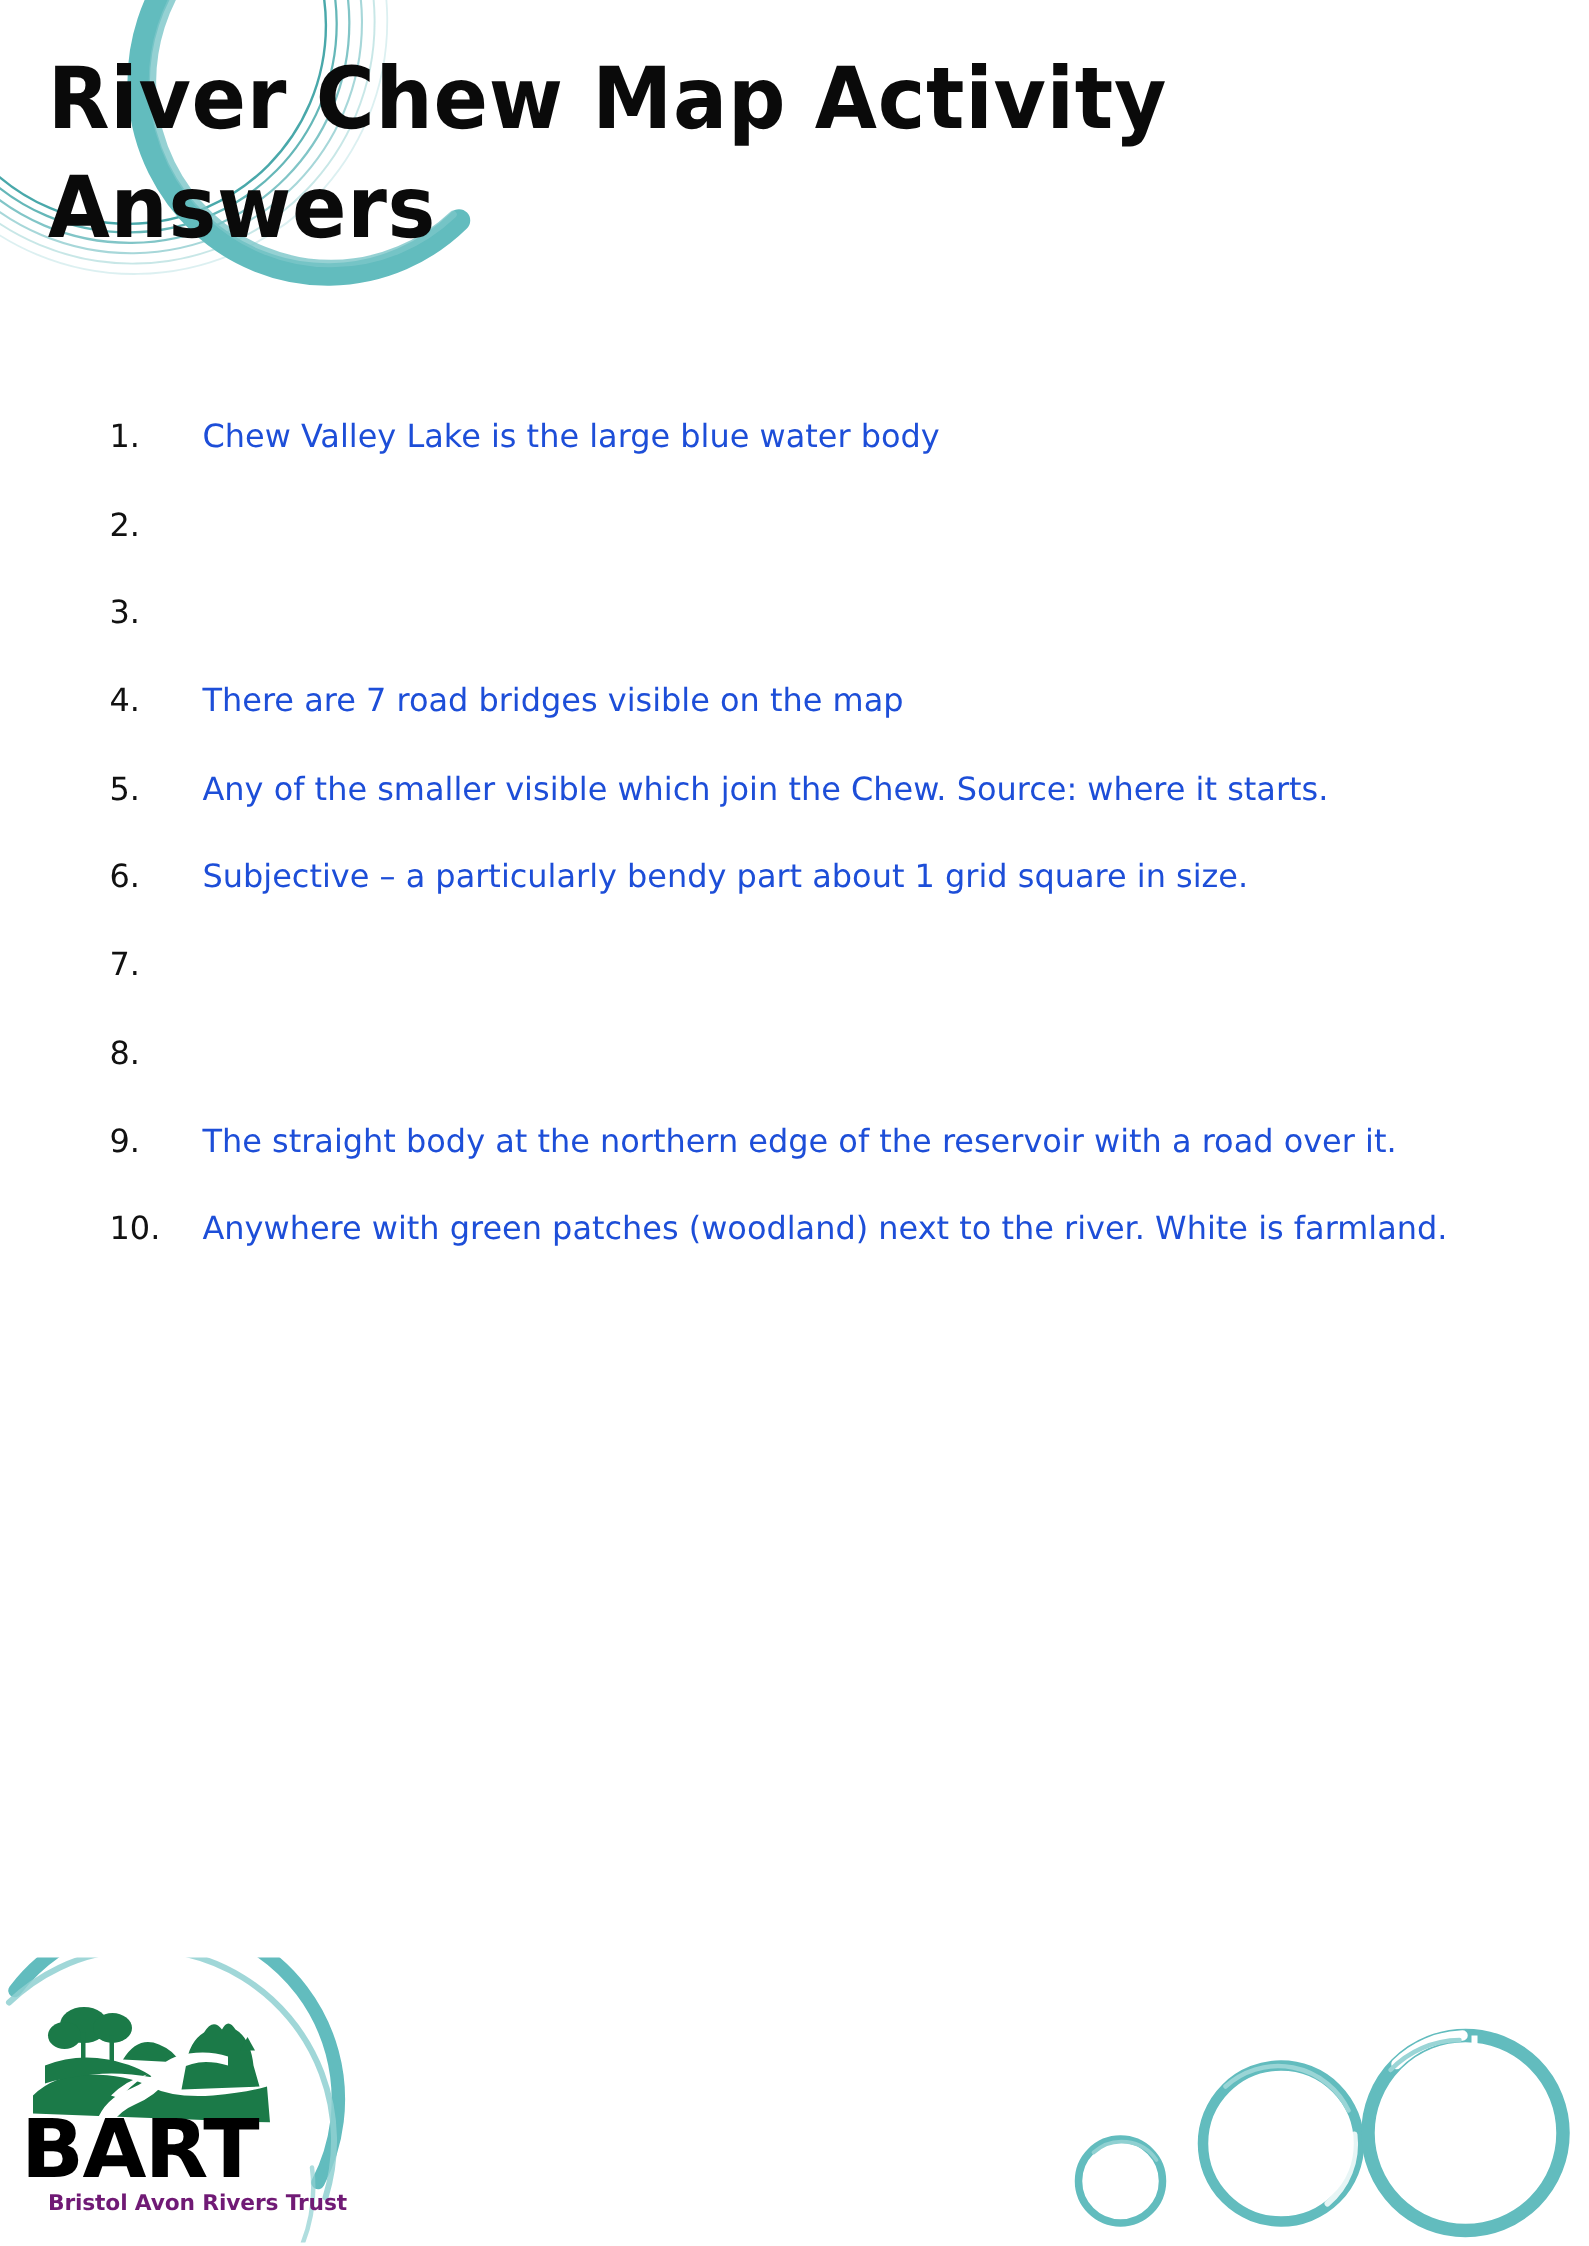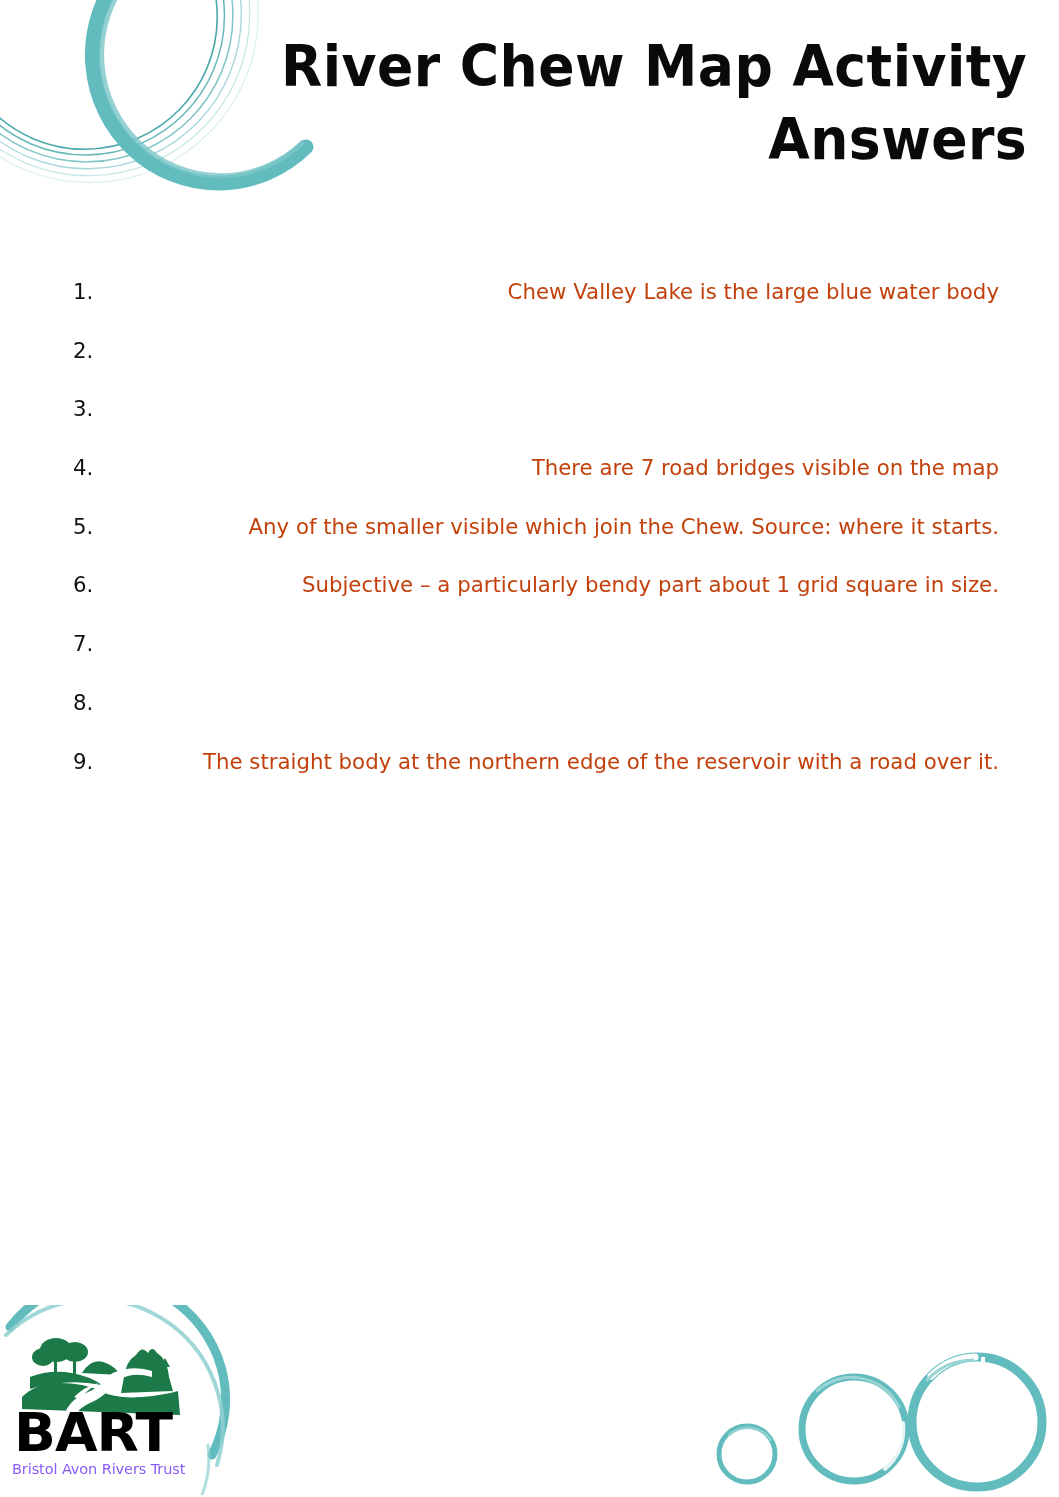--- a/index.html
+++ b/index.html
@@ -27,21 +27,21 @@
     height: 350px;
     pointer-events: none;
   }
 
   
   .title-block {
     position: absolute;
     left: 0;
     top: 30px;
     width: 1059px;
-    text-align: right;
+    text-align: left;
     z-index: 4;
   }
   .title-line {
     font-family: "DejaVu Sans", "Liberation Sans", sans-serif;
     font-weight: 700;
     font-size: 57px;
     line-height: 1.28;
     letter-spacing: 0.5px;
     color: #0a0a0a;
     white-space: nowrap;
@@ -71,23 +71,22 @@
     font-size: 21.3px;
     color: #111111;
     white-space: nowrap;
   }
   .answer-text {
     position: absolute;
     left: 135px;
     top: 0;
     right: 60px;
     font-size: 21.3px;
-    color: #c2410c;
-    white-space: nowrap;
-    text-align: right;
+    color: #1d4ed8;
+    white-space: nowrap;
   }
 
   
   .logo-block {
     position: absolute;
     left: 2px;
     bottom: 2px;
     width: 232px;
     height: 190px;
   }
@@ -115,28 +114,28 @@
     font-weight: 700;
     font-size: 54px;
     line-height: 48px;
     letter-spacing: -1px;
     color: #000000;
     transform: scaleX(1.02);
     transform-origin: left center;
   }
   .logo-tag {
     position: absolute;
-    left: 10px;
+    left: 30px;
     top: 156px;
     width: 200px;
     font-family: "DejaVu Sans", "Liberation Sans", sans-serif;
-    font-weight: 400;
+    font-weight: 700;
     font-size: 14.5px;
     letter-spacing: -0.1px;
-    color: #8b5cf6;
+    color: #701a75;
     white-space: nowrap;
   }
 
   
   .deco-bottom {
     position: absolute;
     right: 0;
     bottom: 0;
     width: 360px;
     height: 170px;
@@ -206,20 +205,24 @@
 
     <div class="answer-row">
       <span class="answer-num">8.</span>
     </div>
 
     <div class="answer-row">
       <span class="answer-num">9.</span>
       <span class="answer-text">The straight body at the northern edge of the reservoir with a road over it.</span>
     </div>
 
+    <div class="answer-row">
+      <span class="answer-num">10.</span>
+      <span class="answer-text">Anywhere with green patches (woodland) next to the river. White is farmland.</span>
+    </div>
 
   </div>
 
   <div class="logo-block">
 
     <svg class="logo-arc" viewBox="0 0 232 190" fill="none" xmlns="http://www.w3.org/2000/svg">
       <path d="M8 22 A120 120 0 0 1 210 150" stroke="#62bcbe" stroke-width="9" fill="none" stroke-linecap="round"></path>
       <path d="M4 30 A128 128 0 0 1 215 160" stroke="#8fd0d1" stroke-width="4" fill="none" stroke-linecap="round" opacity="0.85"></path>
       <path d="M206 140 A60 80 0 0 1 200 190" stroke="#8fd0d1" stroke-width="3" fill="none" stroke-linecap="round" opacity="0.7"></path>
     </svg>

